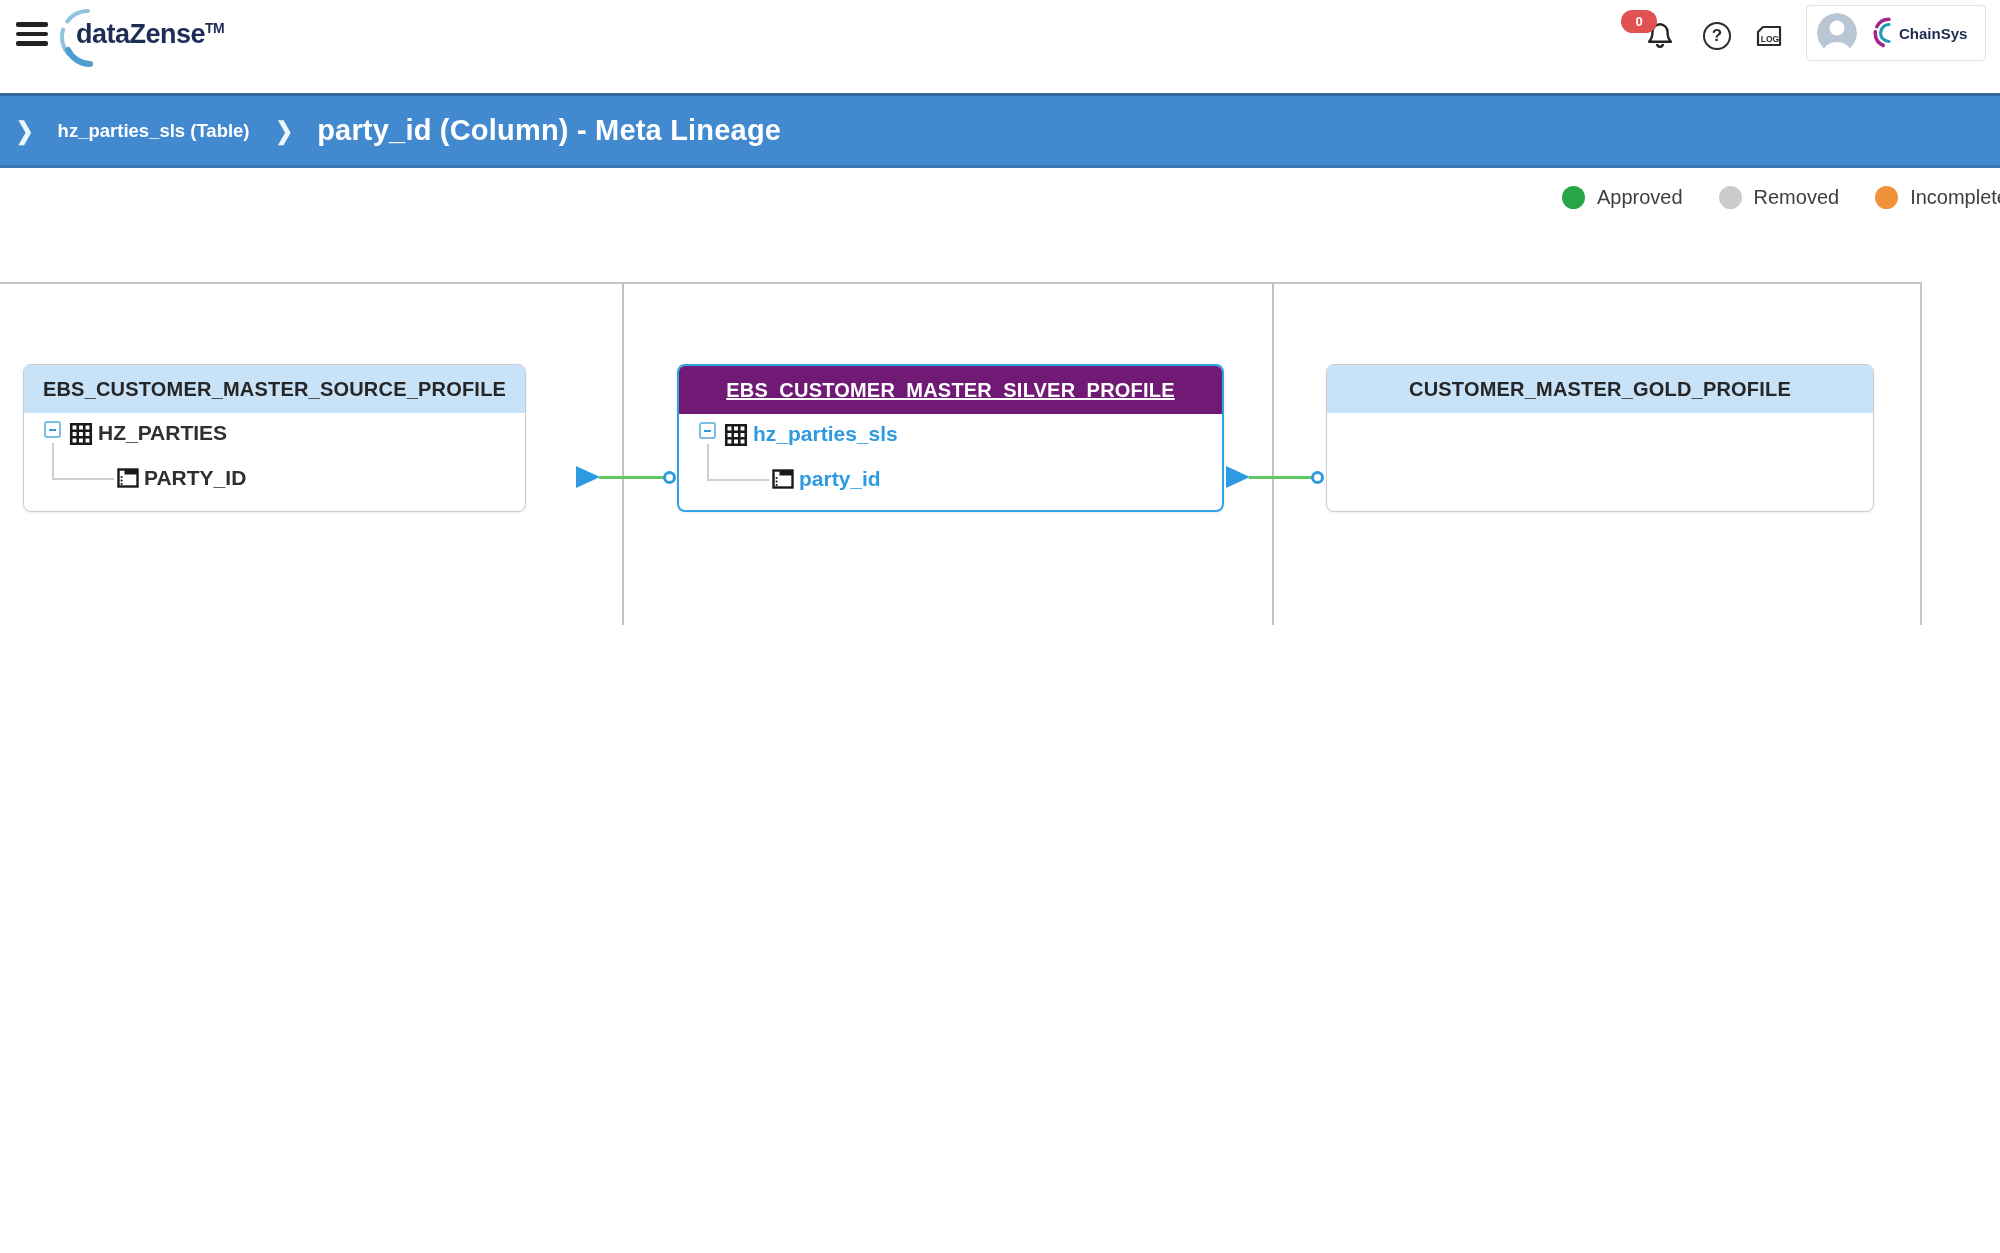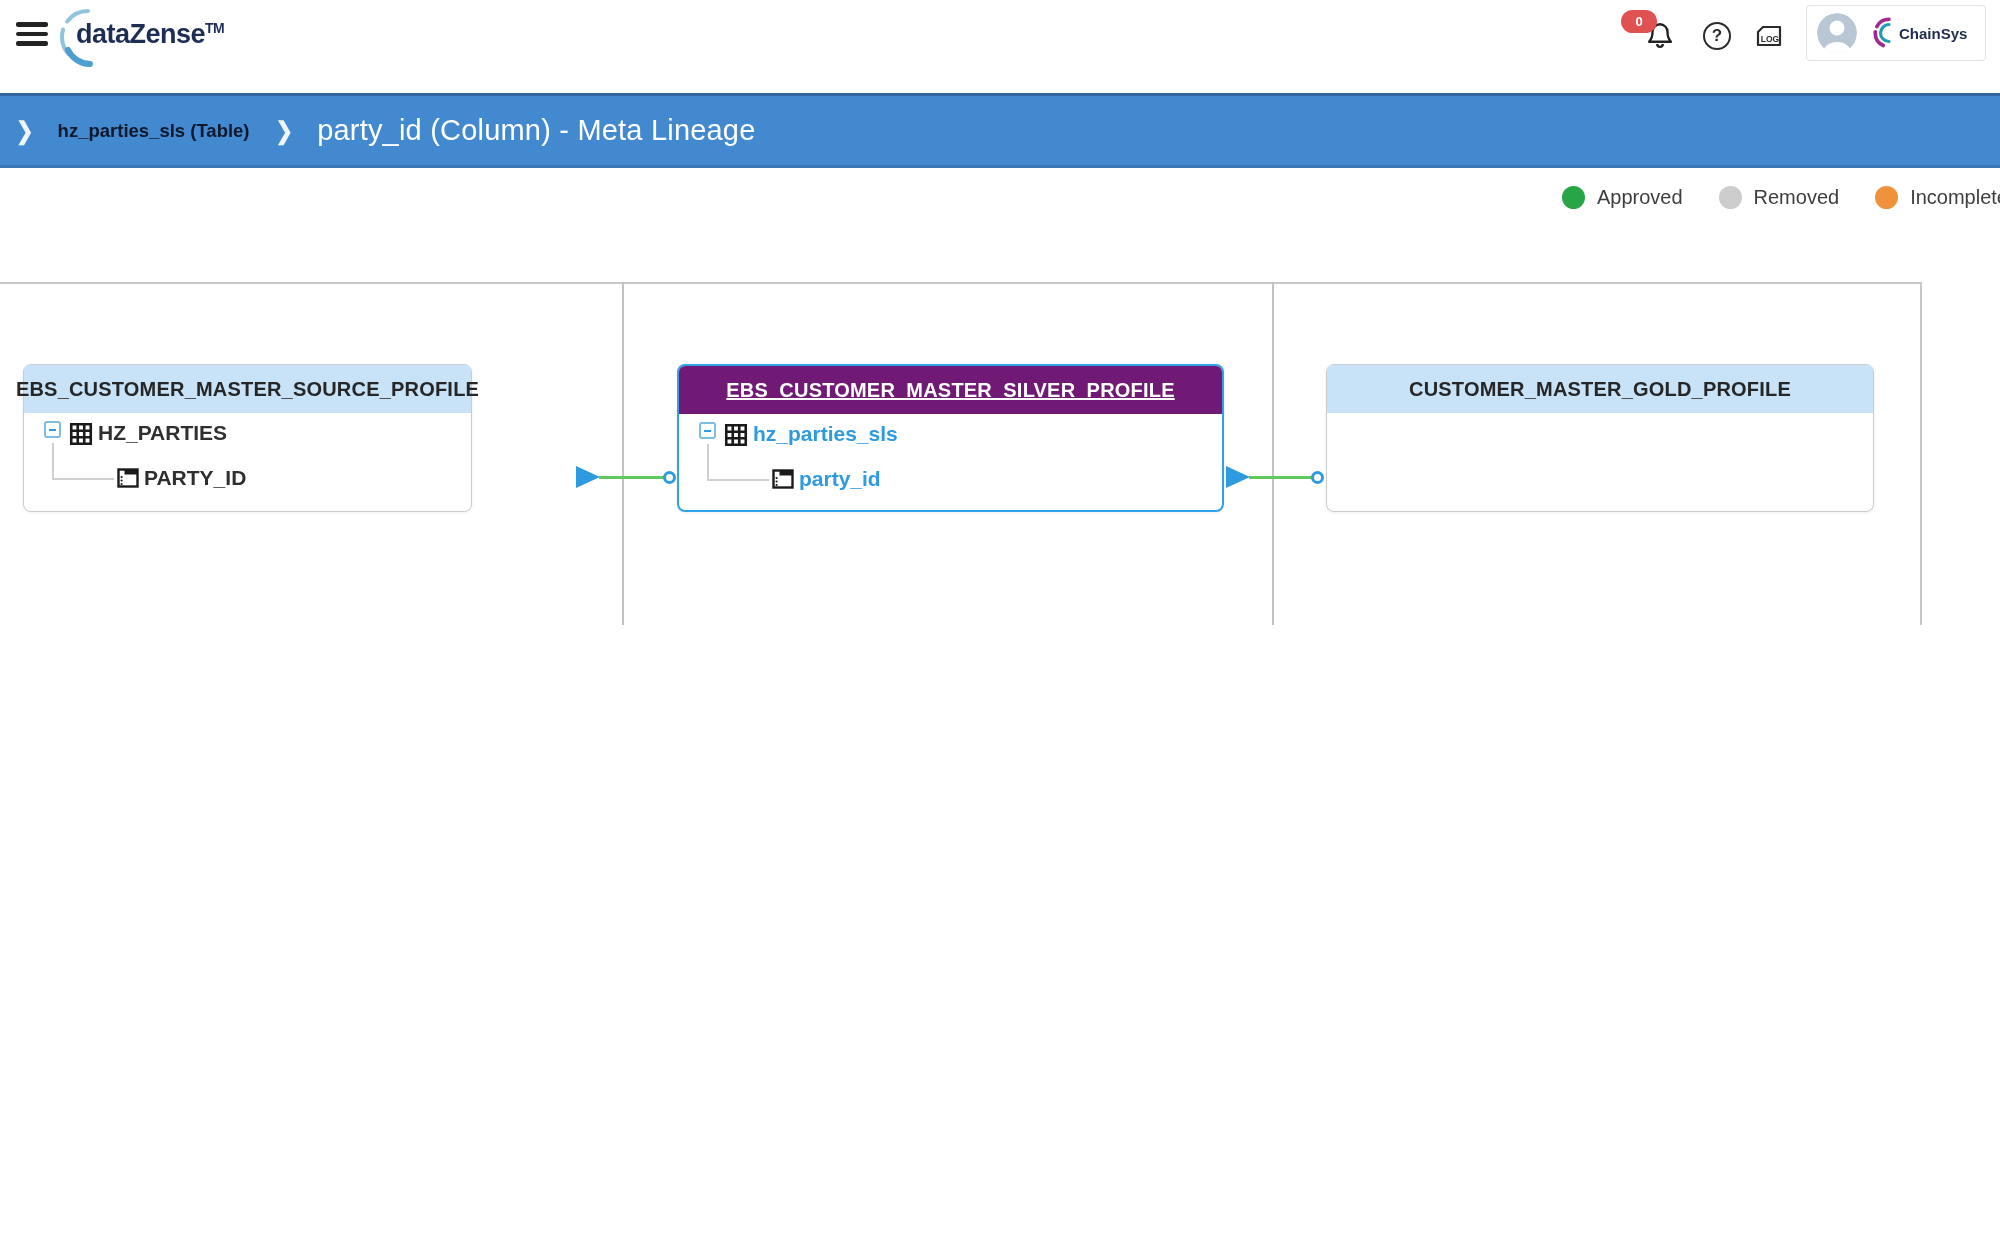--- a/index.html
+++ b/index.html
@@ -35,39 +35,39 @@
     border:1px solid #e3e3e3; border-radius:4px; display:flex; align-items:center; padding:16px 10px; }
   .avatar { width:40px; height:40px; border-radius:50%; overflow:hidden; margin-right:14px; cursor:pointer; flex:none; }
   .chainsys { display:flex; align-items:center; }
   .chainsys-text { font-size:15px; font-weight:700; color:#1d2b50; margin-left:-8px; }
 
   
   .crumb-bar { position:absolute; top:93px; left:0; width:2000px; height:75px; background:#4289cf;
     border-top:3px solid #33679f; border-bottom:3px solid #3d76b4;
     display:flex; align-items:center; padding-left:16px; }
   .crumb-chevron { color:#eef5fd; font-size:21px; font-weight:700; margin-right:24px; transform:scaleY(1.15); }
-  .crumb-small { color:#0f172a; font-size:18.5px; font-weight:600; margin-right:26px; cursor:pointer; }
-  .crumb-title { color:#ffffff; font-size:29px; font-weight:400; letter-spacing:0.2px; }
+  .crumb-small { color:#ffffff; font-size:18.5px; font-weight:600; margin-right:26px; cursor:pointer; }
+  .crumb-title { color:#ffffff; font-size:29px; font-weight:700; letter-spacing:0.2px; }
 
   
   .legend { position:absolute; top:186px; right:-8px; display:flex; align-items:center; gap:36px; }
   .legend-item { display:flex; align-items:center; gap:12px; }
   .legend-dot { width:23px; height:23px; border-radius:50%; }
   .legend-label { font-size:20px; color:#3e3e3e; white-space:nowrap; }
 
   
   .canvas-top    { position:absolute; left:0; top:282px; width:1922px; height:2px; background:#c7c7c7; }
   .canvas-right  { position:absolute; left:1920px; top:282px; width:2px; height:343px; background:#c7c7c7; }
   .panel-divider { position:absolute; top:282px; width:2px; height:343px; background:#c2c2c2; }
   .divider-1 { left:622px; } .divider-2 { left:1272px; }
 
   
   .node { position:absolute; top:364px; height:148px; background:#fff; border:1px solid #c9cdd2;
     border-radius:8px; box-shadow:0 1px 3px rgba(0,0,0,0.08); }
-  .node-1 { left:23px;  width:449px; }
+  .node-1 { left:23px;  width:503px; }
   .node-2 { left:677px; width:547px; border:2px solid #2fa3e6; }
   .node-3 { left:1326px; width:548px; }
 
   .node-header { height:48px; background:#c8e2f8; border-radius:6px 6px 0 0; display:flex; align-items:center;
     justify-content:center; font-size:20px; font-weight:700; color:#262626; letter-spacing:0.2px; cursor:pointer; }
   .node-2 .node-header { background:#701a75; color:#fff;text-decoration:underline; }
 
   .node-body { position:relative; height:98px; }
   .tree-elbow { position:absolute; left:28px; top:30px; width:62px; height:37px;
     border-left:2px solid #cfcfcf; border-bottom:2px solid #cfcfcf; }

